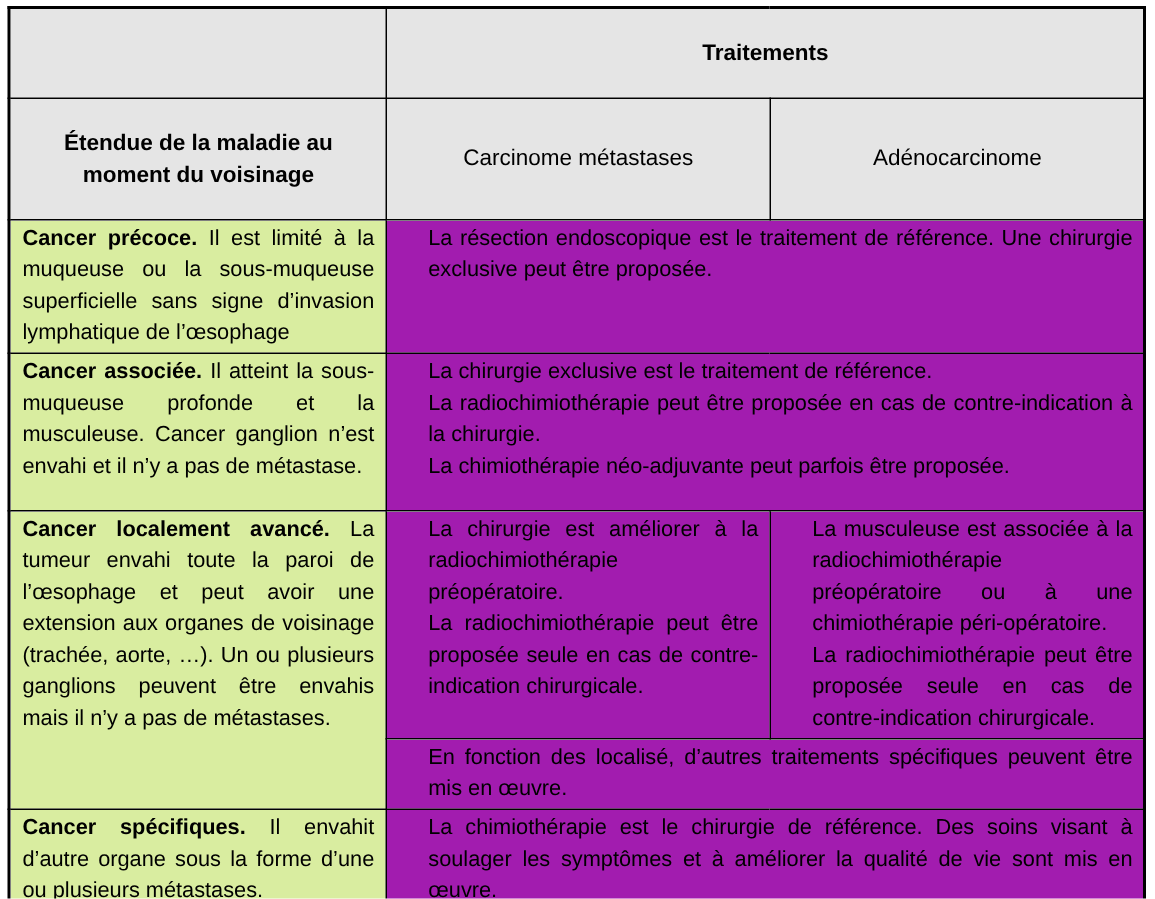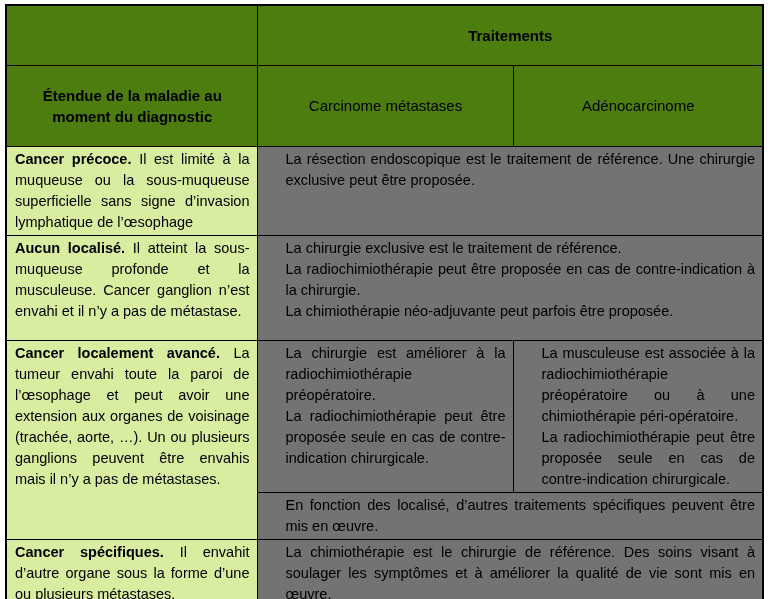--- a/index.html
+++ b/index.html
@@ -20,32 +20,32 @@
   col.c3 { width: 250px; }
   td {
     border: 1px solid #000000;
     font-size: 14.5px;
     line-height: 21px;
     vertical-align: top;
     padding: 2px 7px 2px 8px;
     overflow: hidden;
   }
   td.hdr {
-    background: #4d7c0f;
+    background: #e5e5e5;
     text-align: center;
     vertical-align: middle;
     font-size: 15px;
   }
   td.stage {
     background: #d9eda0;
     text-align: justify;
     margin-left: 47px;
   }
   td.treat {
-    background: #737373;
+    background: #a21caf;
     text-align: justify;
     padding-left: 28px;
   }
   .bold { font-weight: bold; }
   p.para { text-align: justify; }
 </style>
 </head>
 <body>
 
 <table class="tx">
@@ -55,37 +55,37 @@
       <col class="c3">
     </colgroup>
 
   <tbody>
       <tr>
     <td class="hdr" style="height:60px;"></td>
     <td class="hdr bold" colspan="2">Traitements</td>
   </tr>
 
   <tr>
-    <td class="hdr bold" style="height:81px;">Étendue de la maladie au moment du diagnostic</td>
+    <td class="hdr bold" style="height:81px;">Étendue de la maladie au moment du voisinage</td>
     <td class="hdr">Carcinome métastases</td>
     <td class="hdr">Adénocarcinome</td>
   </tr>
 
   <tr>
     <td class="stage" style="height:87px;">
       <p class="para"><span class="bold">Cancer précoce.</span> <span>Il est limité à la muqueuse ou la sous-muqueuse superficielle sans signe d’invasion lymphatique de l’œsophage</span></p>
     </td>
     <td class="treat" colspan="2">
       <p class="para">La résection endoscopique est le traitement de référence. Une chirurgie exclusive peut être proposée.</p>
     </td>
   </tr>
 
   <tr>
     <td class="stage" style="height:105px;">
-      <p class="para"><span class="bold">Aucun localisé.</span> <span>Il atteint la sous-muqueuse profonde et la musculeuse. Cancer ganglion n’est envahi et il n’y a pas de métastase.</span></p>
+      <p class="para"><span class="bold">Cancer associée.</span> <span>Il atteint la sous-muqueuse profonde et la musculeuse. Cancer ganglion n’est envahi et il n’y a pas de métastase.</span></p>
     </td>
     <td class="treat" colspan="2">
       <p class="para">La chirurgie exclusive est le traitement de référence.</p>
       <p class="para">La radiochimiothérapie peut être proposée en cas de contre-indication à la chirurgie.</p>
       <p class="para">La chimiothérapie néo-adjuvante peut parfois être proposée.</p>
     </td>
   </tr>
 
   <tr>
     <td class="stage" rowspan="2" style="height:196px;">

